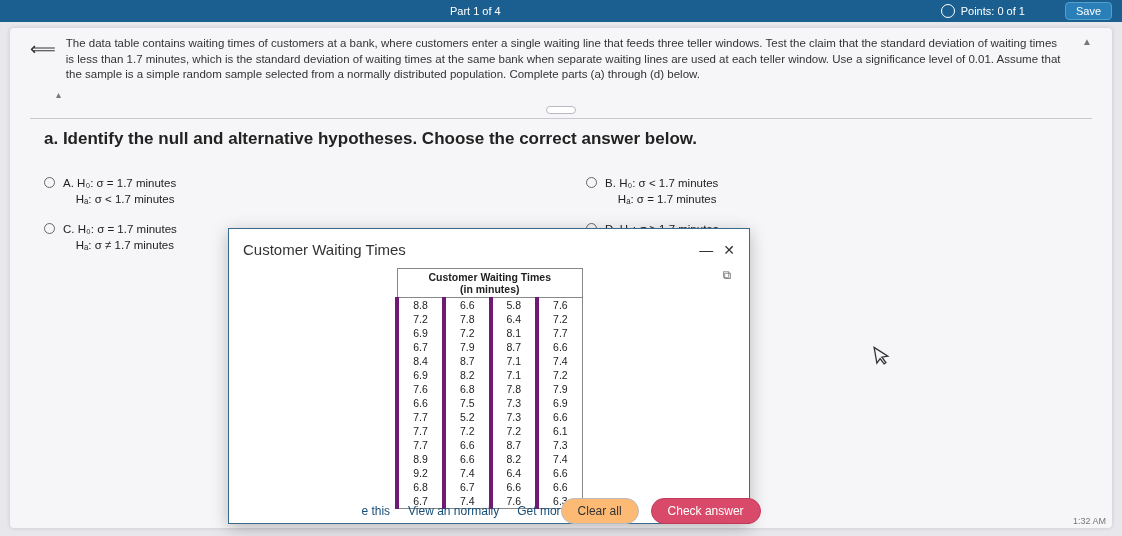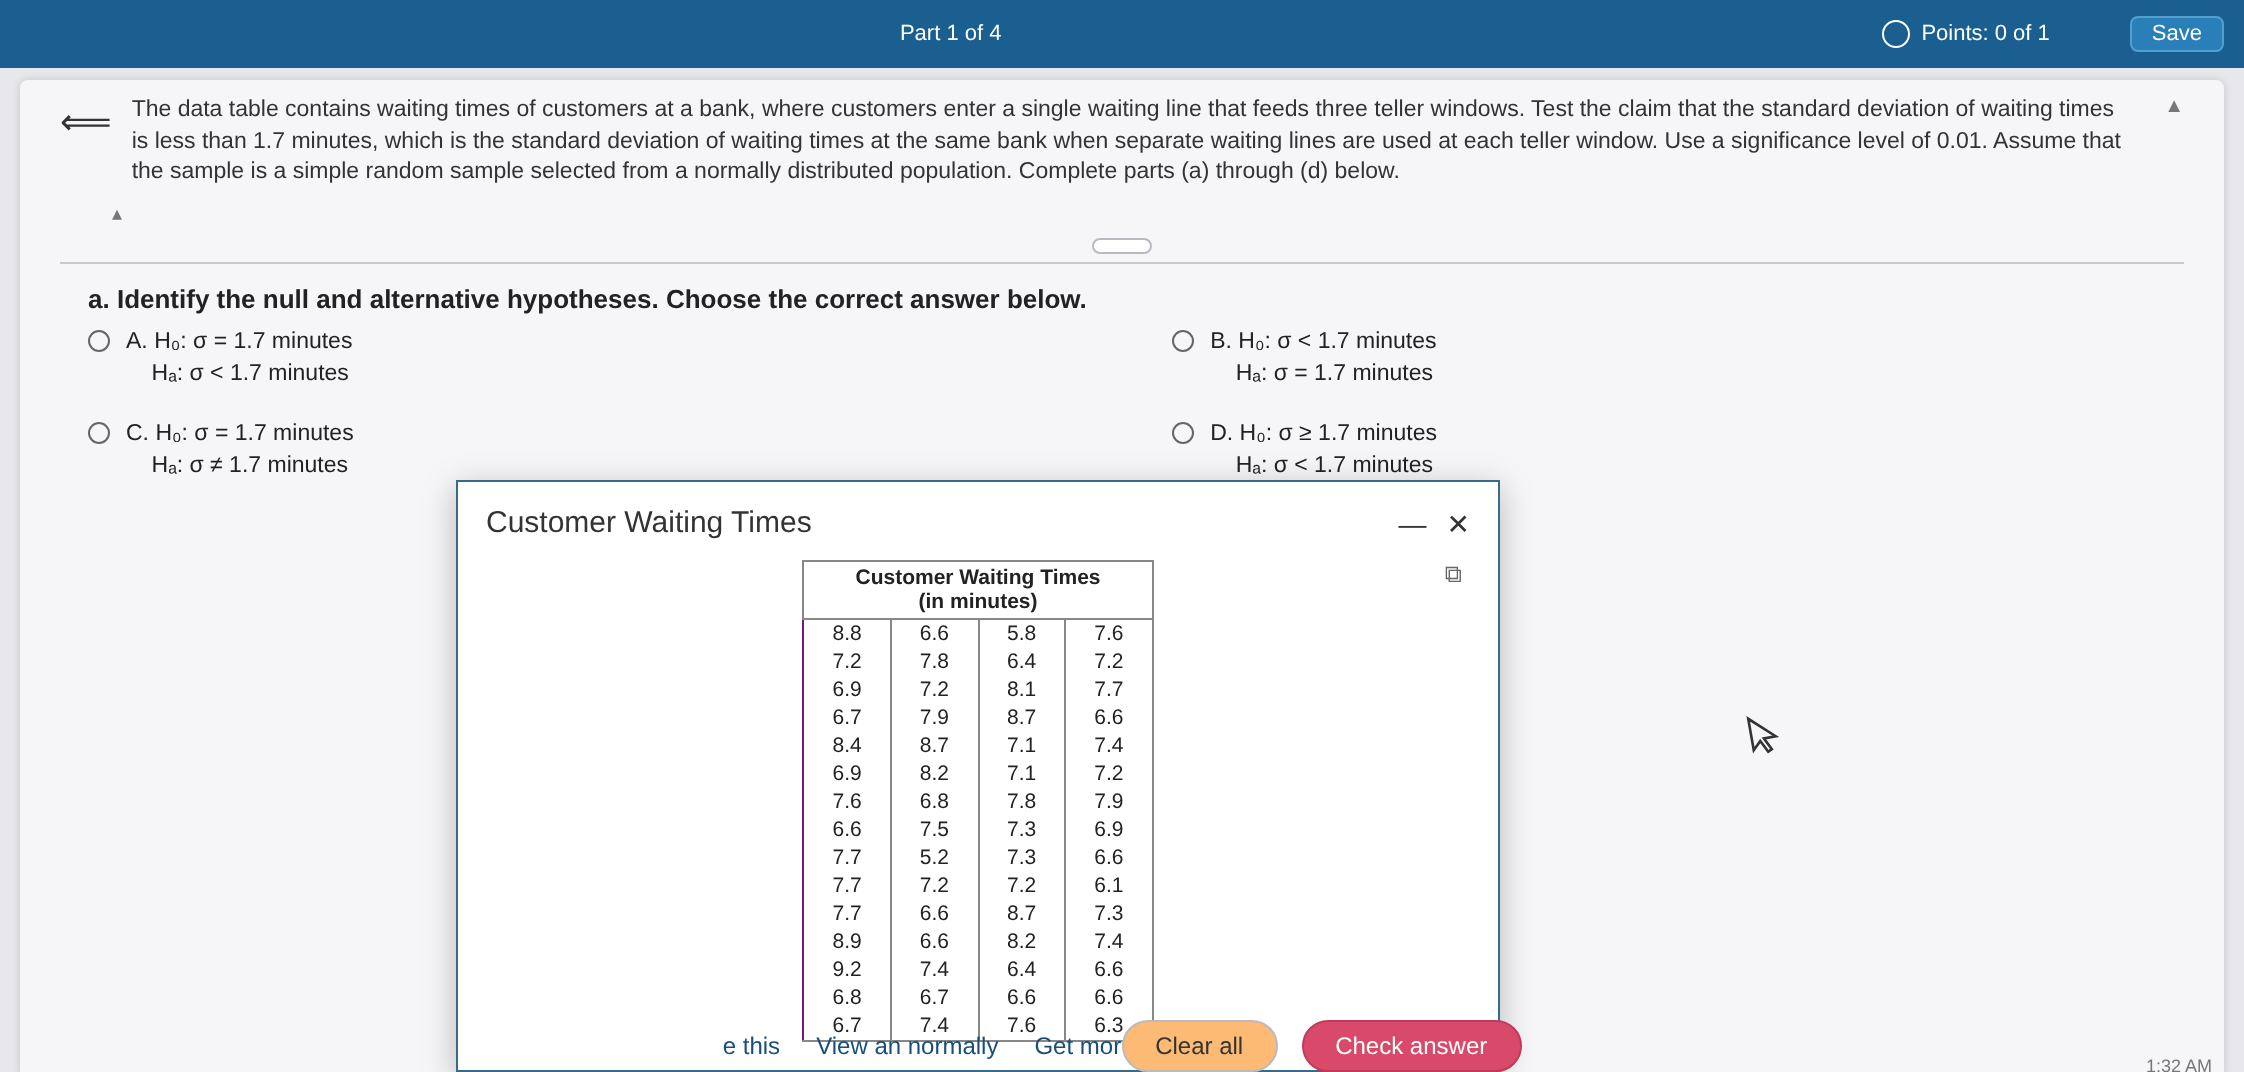--- a/index.html
+++ b/index.html
@@ -6,21 +6,21 @@
   body {
     font-family: Arial, Helvetica, sans-serif;
     background: #e8e8ec;
     width: 1122px;
     height: 536px;
     overflow: hidden;
     color: #222;
     font-size: 12px;
   }
   .topbar {
-    height: 34px;
+    height: 22px;
     background: #1a5f8f;
     display: flex;
     align-items: center;
     justify-content: space-between;
     color: #fff;
     padding: 0 10px;
     font-size: 11px;
   }
   .topbar .center { flex:1; text-align:center; }
   .topbar .save {
@@ -44,21 +44,21 @@
   }
   .intro-row { display:flex; align-items:flex-start; gap:10px; }
   .back-icon { font-size:18px; color:#333; cursor:pointer; padding-top:2px;}
   .intro { color:#333; font-size:11.5px; line-height:1.35; }
   .scroll-triangle{ font-size:10px; color:#777; margin-left:4px; user-select:none;}
   .scroll-mark { display:flex; justify-content:center; margin:6px 0 2px 0;}
   .scroll-mark span{
     width:30px; height:8px; border:1px solid #b9b9c2; border-radius:4px; background:#fff;
   }
   .divider{ border-top:1px solid #c9c9d0; margin:4px 0 10px 0;}
-  .qlabel{ font-weight:bold; font-size:13px; margin:4px 0 6px 14px; color:#222;}
+  .qlabel{ font-weight:bold; font-size:17px; margin:4px 0 26px 14px; color:#222;}
   .choices { display:flex; gap:60px; margin-left:14px; font-size:11.5px;}
   .col{ display:flex; flex-direction:column; gap:14px; width:46%;}
   .choice{ display:flex; align-items:flex-start; gap:8px;}
   .choice .radio{ width:11px; height:11px; border:1px solid #666; border-radius:50%; margin-top:2px; cursor:pointer; flex-shrink:0;}
   .choice .body{ line-height:1.4;}
   .modal{
     position:absolute;
     left: 218px;
     top: 200px;
     width: 522px;
@@ -83,21 +83,21 @@
     font-size:10.5px;
     color:#222;
   }
   .tbl th{
     border:1px solid #888;
     padding:2px 8px;
     font-weight:bold;
     text-align:center;
   }
   .tbl td{
-    border-left:1px solid #701a75;
+    border-left:4px solid #701a75;
     border-right:1px solid #888;
     padding:1px 14px;
     text-align:center;
   }
   .tbl tr.last td{ border-bottom:1px solid #888;}
   .footer{
     position:absolute;
     bottom:4px; left:0; right:0;
     display:flex;
     justify-content:center;

